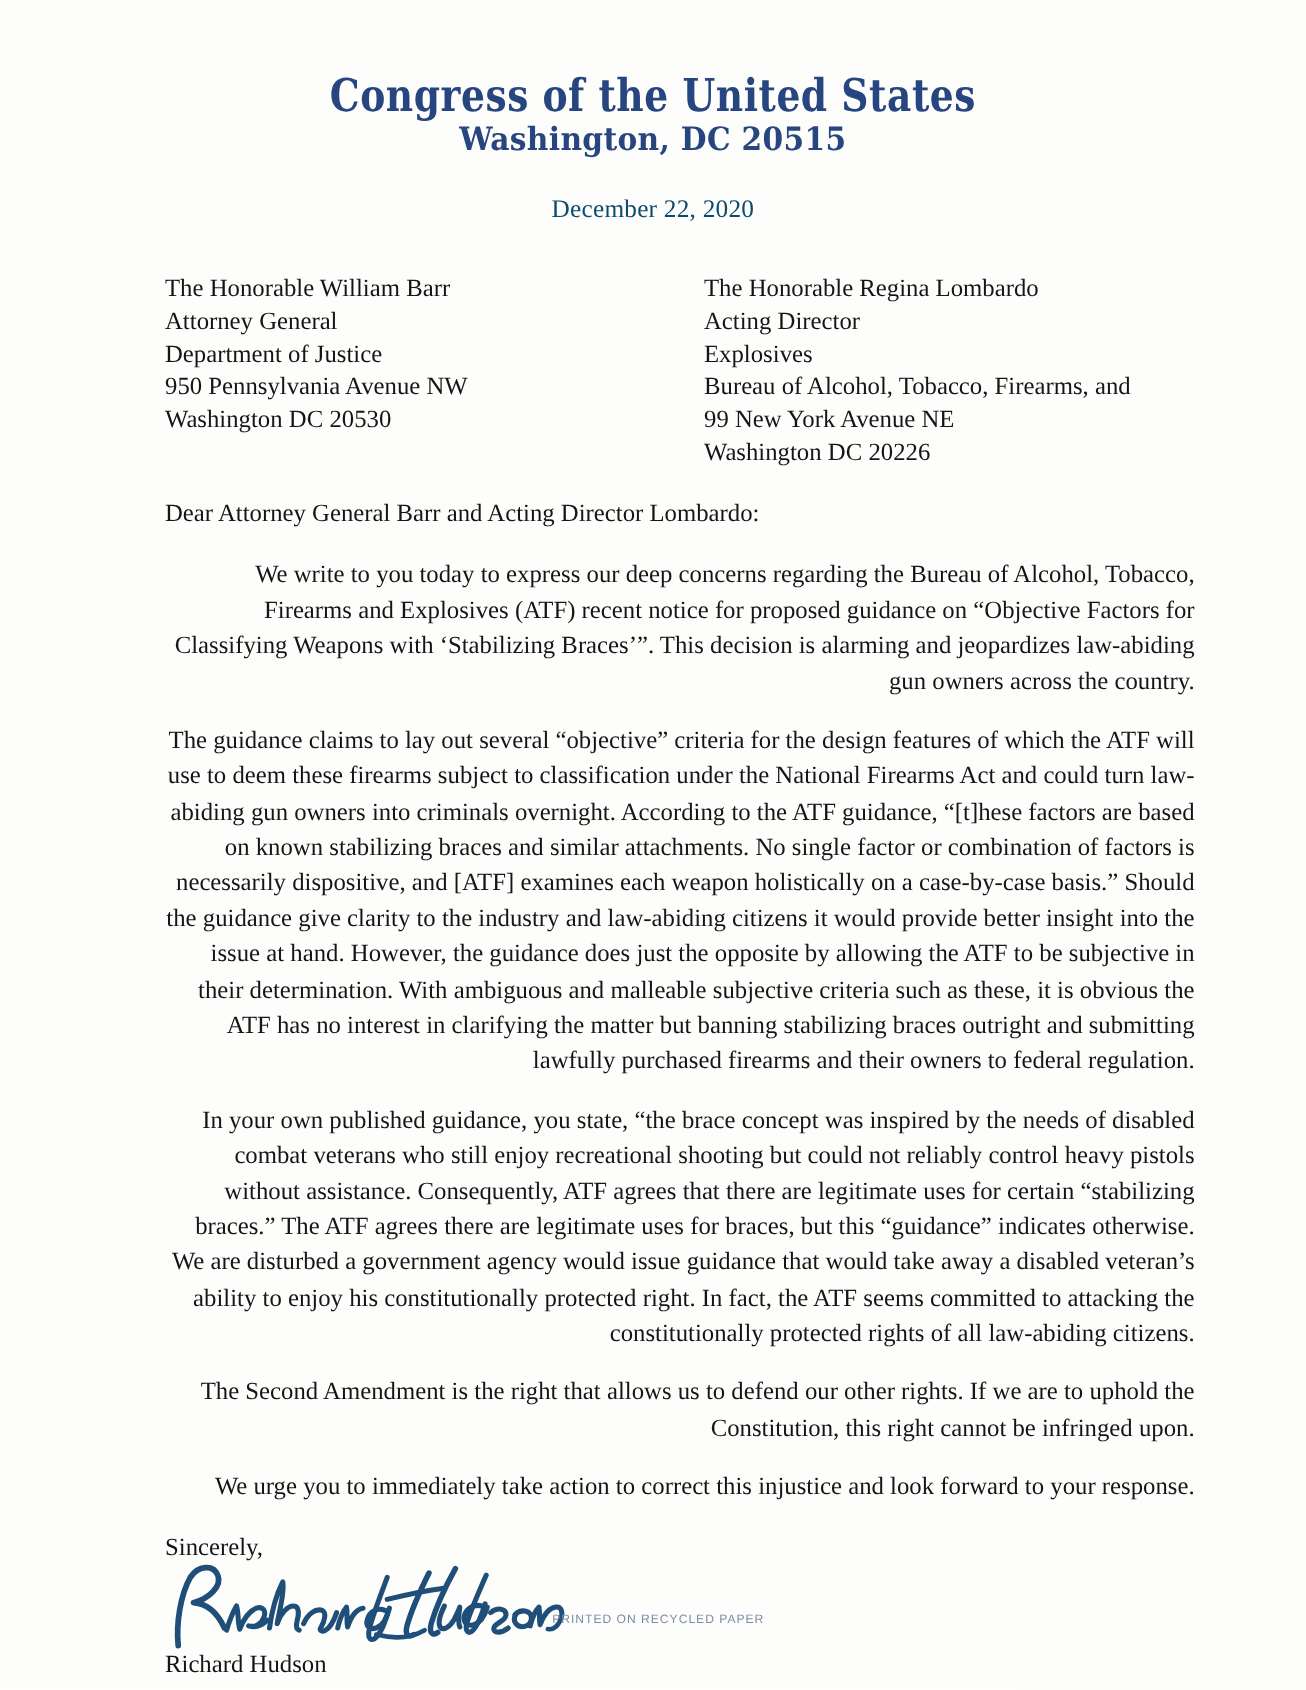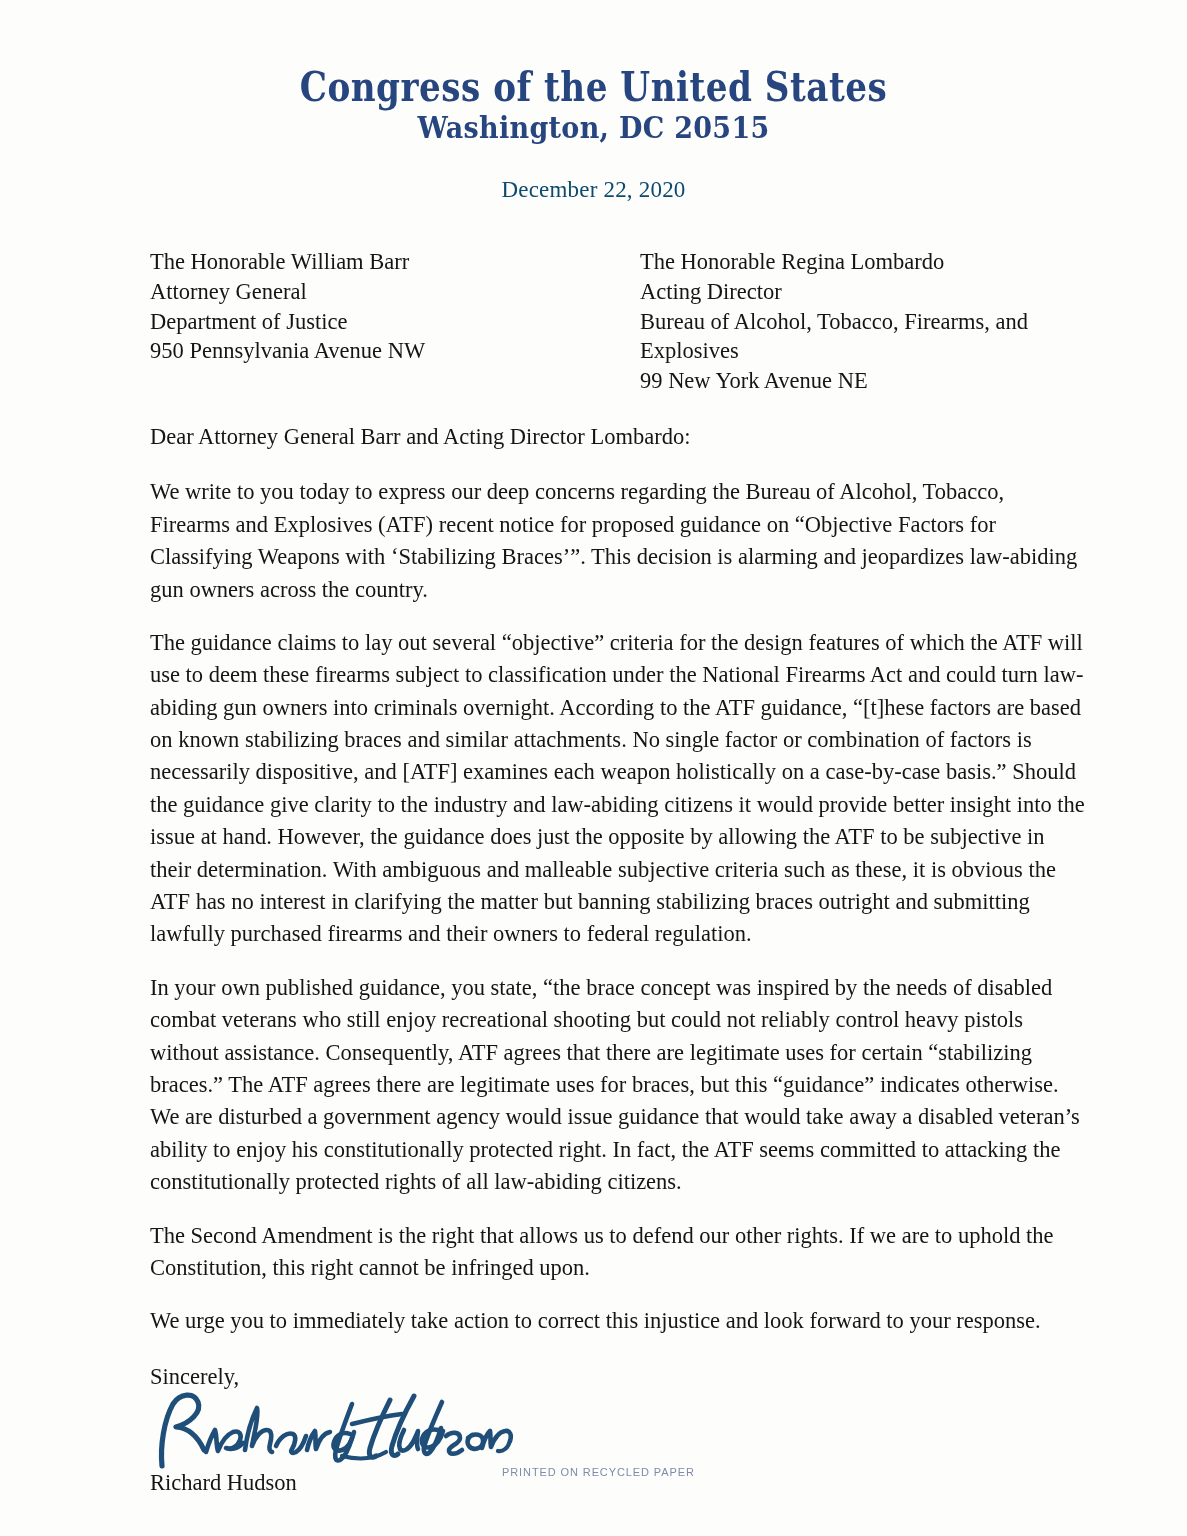--- a/index.html
+++ b/index.html
@@ -86,21 +86,21 @@
   .salutation {
     font-size: 22.5px;
     color: #151515;
     margin-bottom: 26px;
   }
   p.para {
     font-size: 22.5px;
     line-height: 1.44;
     color: #151515;
     margin: 0 0 21px 0;
-    text-align: left;
+    text-align: right;
   }
 
   
   .sign-block {
     padding-left: 150px;
     margin-top: 26px;
   }
   .closing {
     font-size: 22.5px;
     color: #151515;
@@ -143,27 +143,29 @@
   </div>
 
   <div class="date-line">December 22, 2020</div>
 
   <div class="addresses">
     <div class="addr-col left">
       <div>The Honorable William Barr</div>
       <div>Attorney General</div>
       <div>Department of Justice</div>
       <div>950 Pennsylvania Avenue NW</div>
+      <div>Washington DC 20530</div>
     </div>
     <div class="addr-col right">
       <div>The Honorable Regina Lombardo</div>
       <div>Acting Director</div>
+      <div>Explosives</div>
       <div>Bureau of Alcohol, Tobacco, Firearms, and</div>
-      <div>Explosives</div>
       <div>99 New York Avenue NE</div>
+      <div>Washington DC 20226</div>
     </div>
   </div>
 
   <div class="body-block">
     <div class="salutation">Dear Attorney General Barr and Acting Director Lombardo:</div>
     <p class="para">We write to you today to express our deep concerns regarding the Bureau of Alcohol, Tobacco, Firearms and Explosives (ATF) recent notice for proposed guidance on “Objective Factors for Classifying Weapons with ‘Stabilizing Braces’”. This decision is alarming and jeopardizes law-abiding gun owners across the country.</p>
     <p class="para">The guidance claims to lay out several “objective” criteria for the design features of which the ATF will use to deem these firearms subject to classification under the National Firearms Act and could turn law-abiding gun owners into criminals overnight. According to the ATF guidance, “[t]hese factors are based on known stabilizing braces and similar attachments. No single factor or combination of factors is necessarily dispositive, and [ATF] examines each weapon holistically on a case-by-case basis.” Should the guidance give clarity to the industry and law-abiding citizens it would provide better insight into the issue at hand. However, the guidance does just the opposite by allowing the ATF to be subjective in their determination. With ambiguous and malleable subjective criteria such as these, it is obvious the ATF has no interest in clarifying the matter but banning stabilizing braces outright and submitting lawfully purchased firearms and their owners to federal regulation.</p>
     <p class="para">In your own published guidance, you state, “the brace concept was inspired by the needs of disabled combat veterans who still enjoy recreational shooting but could not reliably control heavy pistols without assistance. Consequently, ATF agrees that there are legitimate uses for certain “stabilizing braces.” The ATF agrees there are legitimate uses for braces, but this “guidance” indicates otherwise. We are disturbed a government agency would issue guidance that would take away a disabled veteran’s ability to enjoy his constitutionally protected right. In fact, the ATF seems committed to attacking the constitutionally protected rights of all law-abiding citizens.</p>
     <p class="para">The Second Amendment is the right that allows us to defend our other rights. If we are to uphold the Constitution, this right cannot be infringed upon.</p>
     <p class="para">We urge you to immediately take action to correct this injustice and look forward to your response.</p>

